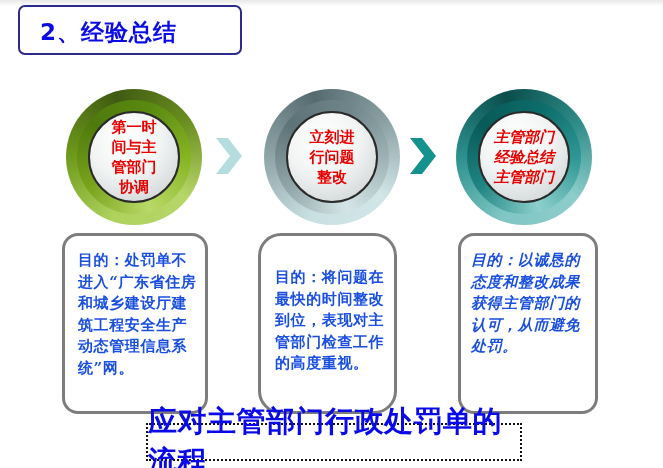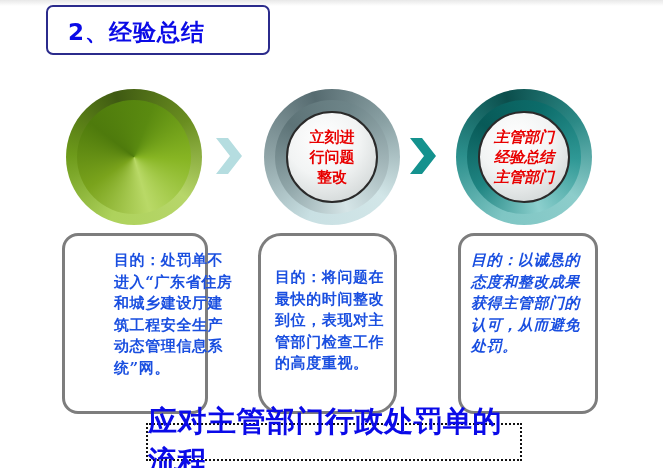--- a/index.html
+++ b/index.html
@@ -9,21 +9,20 @@
       font-family: "DejaVu Sans", "Liberation Sans", sans-serif;
     }
     .topfade {
       position: absolute; left: 0; top: 0; width: 663px; height: 6px;
       background: linear-gradient(#e8e8e8, #ffffff);
     }
     .section-title {
       position: absolute; left: 18px; top: 5px; width: 224px; height: 50px;
       box-sizing: border-box; border: 2px solid #2b2b8c; border-radius: 7px;
       background: #fff;
-      margin-left: 28px;
     }
     .section-title span {
       position: absolute; left: 20px; top: 10px;
       font-size: 23px; font-weight: bold; color: #0b0be6; letter-spacing: 1px;
     }
     .circle {
       position: absolute; width: 136px; height: 136px; border-radius: 50%;
       box-sizing: border-box;
     }
     .ring-mid { position: absolute; border-radius: 50%; }
@@ -56,21 +55,21 @@
     .desc {
       position: absolute; box-sizing: border-box; border: 3px solid #7d7d7d;
       border-radius: 16px; background: #fff;
     }
     .desc .dtxt {
       color: #1a4fe0; font-size: 15px; font-weight: bold; line-height: 21.5px;
       font-family: "DejaVu Serif", "Liberation Serif", serif; letter-spacing: 0.6px;
       word-break: break-all;
     }
     #d1 { left: 62px; top: 233px; width: 146px; height: 181px; }
-    #d1 .dtxt { position: absolute; left: 13px; top: 14px; width: 122px; margin-left: 36px; }
+    #d1 .dtxt { position: absolute; left: 13px; top: 14px; width: 122px; }
     #d2 { left: 258px; top: 233px; width: 139px; height: 181px; border-radius: 23px; }
     #d2 .dtxt { position: absolute; left: 14px; top: 31px; width: 122px; }
     #d3 { left: 458px; top: 233px; width: 140px; height: 181px; }
     #d3 .dtxt { position: absolute; left: 10px; top: 14px; width: 122px; font-style: italic; }
     .footer-title {
       position: absolute; left: 146px; top: 423px; width: 376px; height: 38px;
       box-sizing: border-box; border: 2px dotted #111; background: #fff;
       display: flex; align-items: center; justify-content: center;
     }
     .footer-title span {
@@ -81,20 +80,28 @@
 <body>
 
 <div class="topfade"></div>
 
 <div class="section-title">
   <span>2、经验总结</span>
 </div>
 
 <div class="circle" id="c1">
   <div class="ring-mid"></div>
+  <div class="inner">
+    <div class="txt">
+      <div>第一时</div>
+      <div>间与主</div>
+      <div>管部门</div>
+      <div>协调</div>
+    </div>
+  </div>
 </div>
 
 <div class="chev" id="chev1">
   <svg viewBox="0 0 30 40">
       <polygon points="2,2 14,2 28,20 14,38 2,38 16,20" fill="#b5dde0"></polygon>
     </svg>
 </div>
 
 <div class="circle" id="c2">
   <div class="ring-mid"></div>

